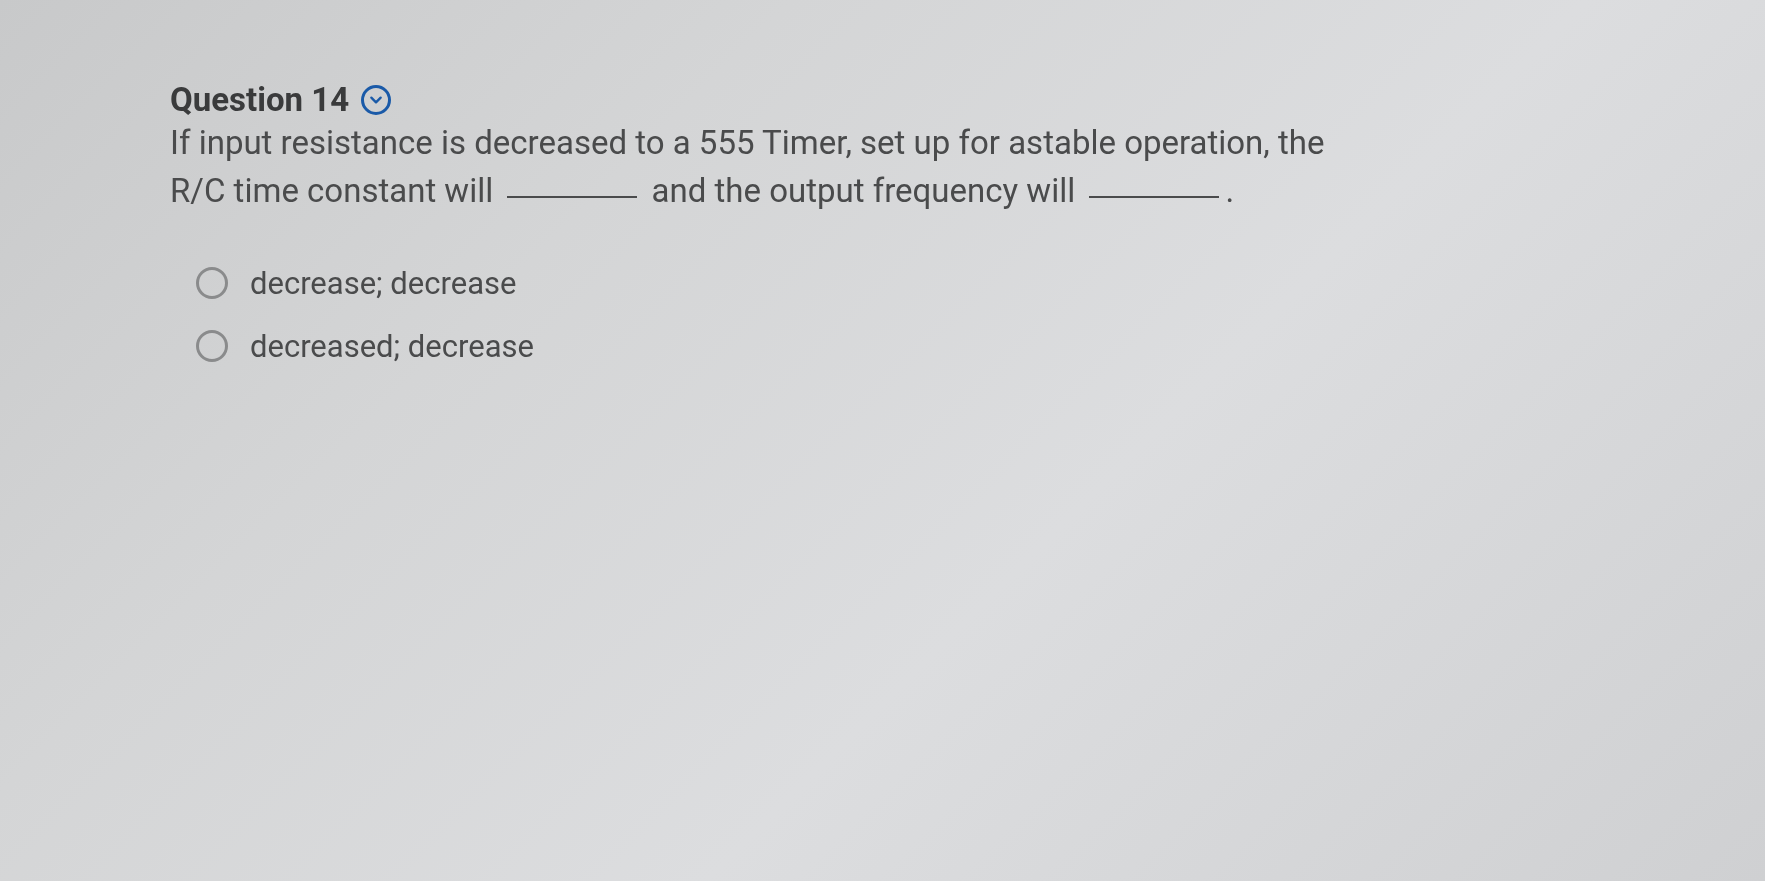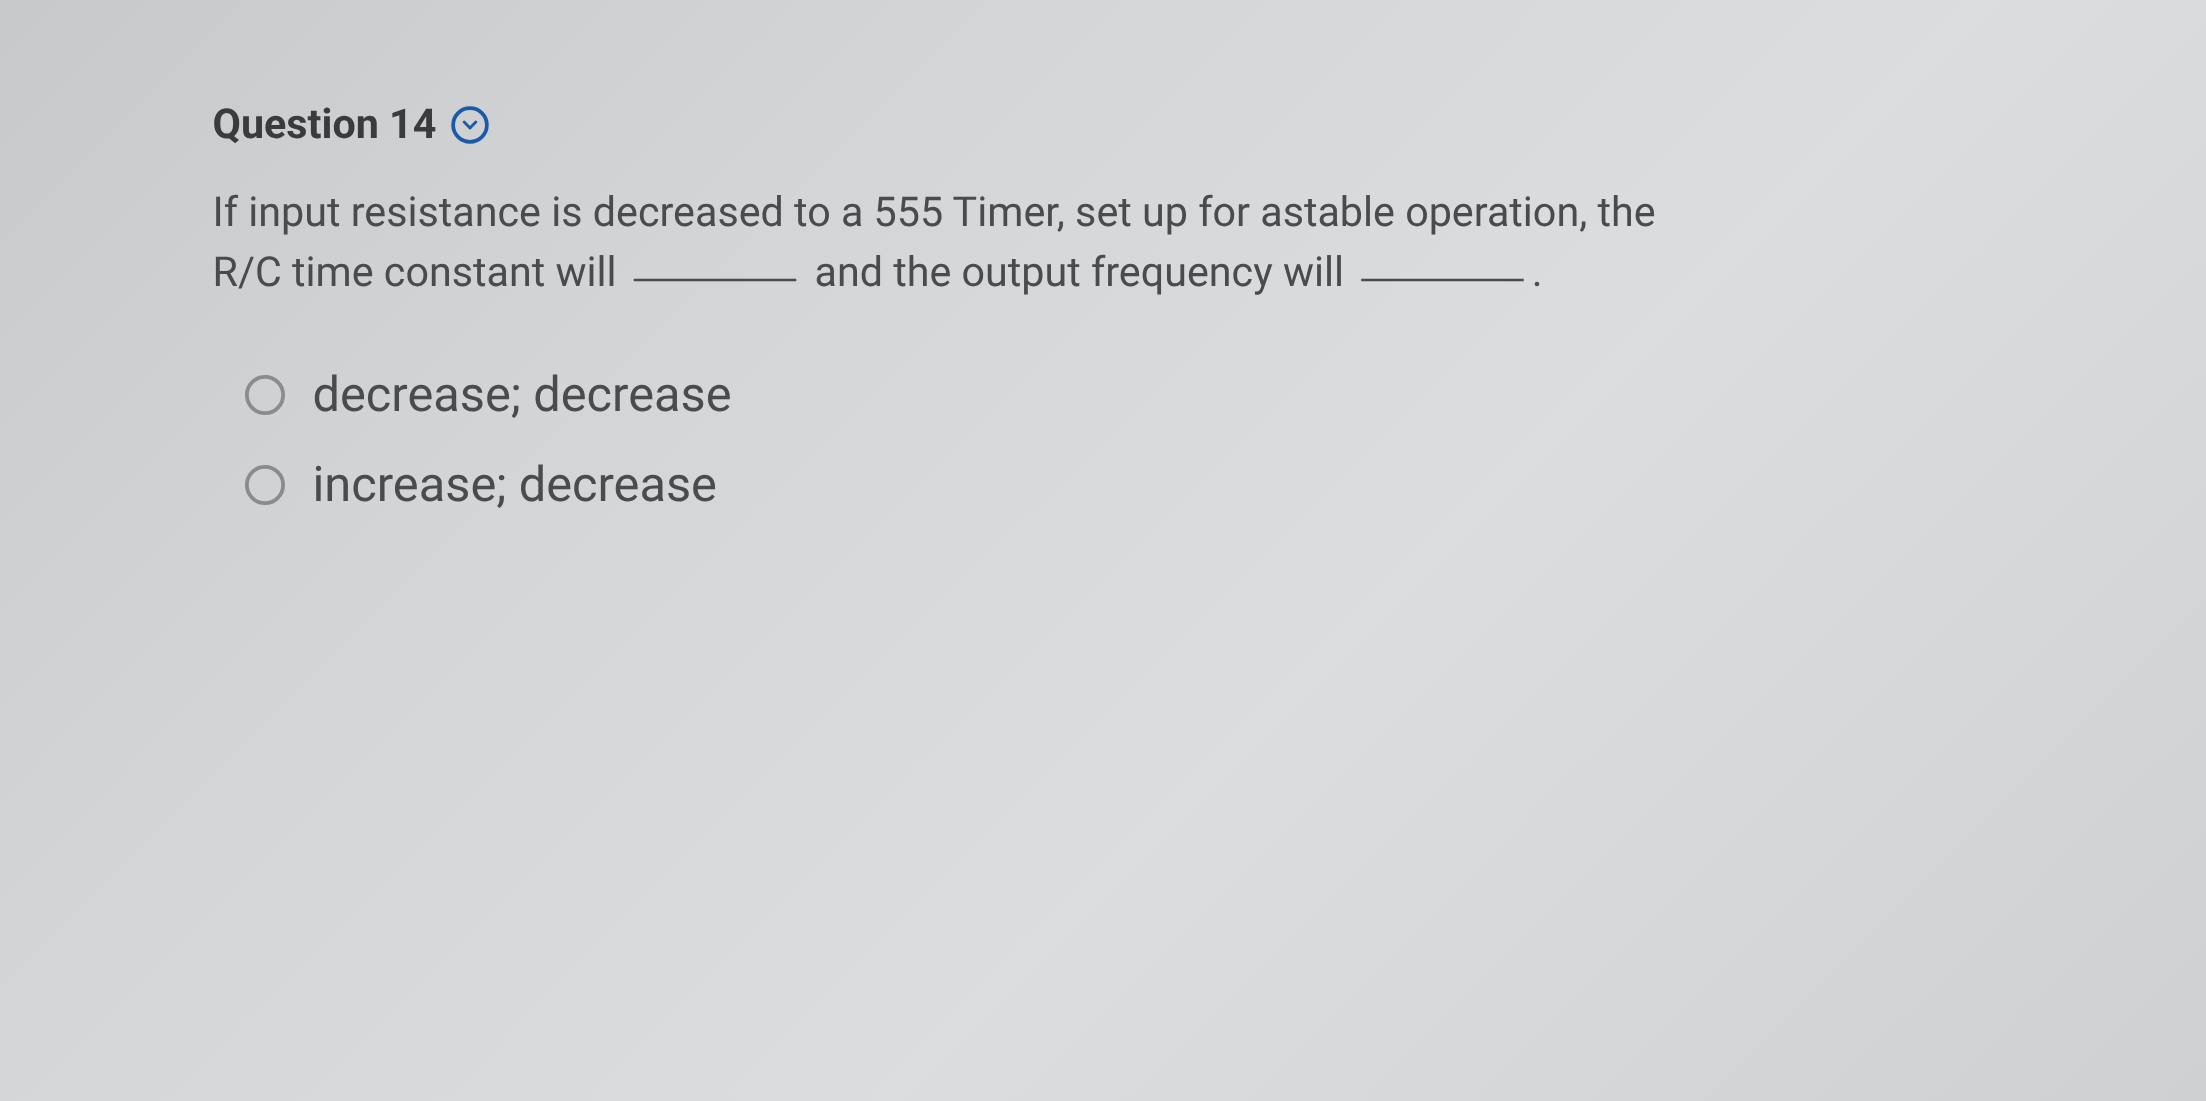--- a/index.html
+++ b/index.html
@@ -39,21 +39,20 @@
       width: 14px;
       height: 14px;
     }
     .question-text {
       font-size: 33px;
       font-weight: 400;
       color: #4a4b4c;
       line-height: 1.45;
       max-width: 1200px;
       margin-bottom: 50px;
-      margin-top: 28px;
     }
     .blank {
       display: inline-block;
       border-bottom: 2px solid #4a4b4c;
       width: 130px;
       margin: 0 6px;
       vertical-align: baseline;
       position: relative;
       top: -4px;
     }
@@ -71,21 +70,21 @@
     }
     .radio {
       width: 32px;
       height: 32px;
       border: 3px solid #8a8b8c;
       border-radius: 50%;
       background: transparent;
       flex-shrink: 0;
     }
     .option-label {
-      font-size: 39px;
+      font-size: 31px;
       color: #4a4b4c;
       font-weight: 400;
     }
   </style>
 </head>
 <body>
 
 <div class="question-header">
   <div class="question-title">Question 14</div>
   <div class="status-icon">
@@ -99,15 +98,15 @@
   <span>If input resistance is decreased to a 555 Timer, set up for astable operation, the R/C time constant will </span><span class="blank"></span><span> and the output frequency will </span><span class="blank"></span><span>.</span>
 </div>
 
 <div class="options">
   <div class="option">
     <div class="radio"></div>
     <div class="option-label">decrease; decrease</div>
   </div>
   <div class="option">
     <div class="radio"></div>
-    <div class="option-label">increase; decrease</div>
+    <div class="option-label">decreased; decrease</div>
   </div>
 </div>
 
 </body></html>

